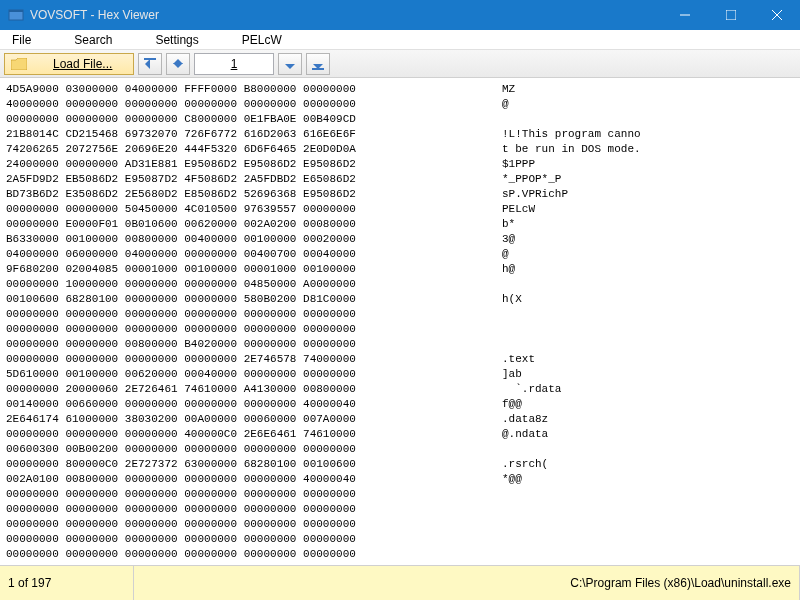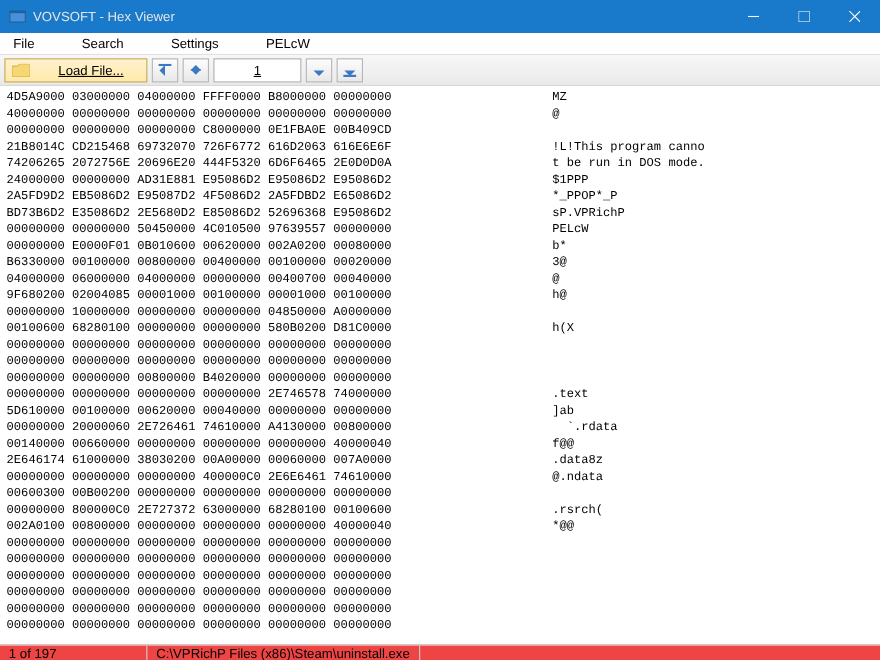--- a/index.html
+++ b/index.html
@@ -12,21 +12,21 @@
 .menuitem { padding: 2px 8px; font-size: 12px; }
 .toolbar { background: linear-gradient(#f7f7f7,#eaeaea); height: 28px; display: flex; align-items: center; padding: 2px 4px; border-bottom: 1px solid #d0d0d0; gap: 4px; text-decoration: underline; }
 .btn-load { background: linear-gradient(#fff2cf,#ffe9a8); border: 1px solid #c9a84a; height: 22px; width: 130px; display: flex; align-items: center; padding: 0 6px; font-size: 12px; }
 .folder-icon { width: 16px; height: 12px; margin-right: 26px; }
 .navbtn { width: 24px; height: 22px; background: linear-gradient(#fdfdfd,#e8e8e8); border: 1px solid #b5b5b5; display: flex; align-items: center; justify-content: center; }
 .navinput { width: 80px; height: 22px; border: 1px solid #abadb3; text-align: center; font-size: 12px; }
 .hexview { font-family: 'Courier New', monospace; font-size: 11px; line-height: 15px; padding: 4px 6px; height: 564px; overflow-y: scroll; white-space: pre; letter-spacing: 0; position: relative; }
 .hexrow { display: flex; }
 .hexcol { width: 456px; flex-shrink: 0; }
 .asciicol { flex: 1; padding-left: 40px; }
-.statusbar { position: absolute; bottom: 0; left: 0; right: 0; background: #ef4444; border-top: 1px solid #d0d0d0; height: 14px; display: flex; align-items: center; font-size: 12px; }
+.statusbar { position: absolute; bottom: 0; left: 0; right: 0; background: #fef9c3; border-top: 1px solid #d0d0d0; height: 35px; display: flex; align-items: center; font-size: 12px; justify-content: space-between; }
 .statuscell { padding: 0 8px; border-right: 1px solid #d0d0d0; height: 100%; display: flex; align-items: center; }
 .statuscell:first-child { width: 134px; }
 ::-webkit-scrollbar { width: 17px; }
 ::-webkit-scrollbar-track { background: #f0f0f0; }
 ::-webkit-scrollbar-thumb { background: #cdcdcd; border: 1px solid #a0a0a0; }
 ::-webkit-scrollbar-button { background: #f0f0f0; height: 17px; border: 1px solid #d0d0d0; }
 </style>
 </head>
 <body>
 
@@ -95,14 +95,14 @@
         <path d="M6 11 L1 6 L11 6 Z" fill="#3b78c4"></path>
         <rect x="0" y="10" width="12" height="2" fill="#3b78c4"></rect>
       </svg>
     </div>
 </div>
 
 <div class="hexview" id="hexview"><div class="hexrow"><span class="hexcol">4D5A9000 03000000 04000000 FFFF0000 B8000000 00000000</span><span class="asciicol">MZ</span></div><div class="hexrow"><span class="hexcol">40000000 00000000 00000000 00000000 00000000 00000000</span><span class="asciicol">@</span></div><div class="hexrow"><span class="hexcol">00000000 00000000 00000000 C8000000 0E1FBA0E 00B409CD</span><span class="asciicol"></span></div><div class="hexrow"><span class="hexcol">21B8014C CD215468 69732070 726F6772 616D2063 616E6E6F</span><span class="asciicol">!L!This program canno</span></div><div class="hexrow"><span class="hexcol">74206265 2072756E 20696E20 444F5320 6D6F6465 2E0D0D0A</span><span class="asciicol">t be run in DOS mode.</span></div><div class="hexrow"><span class="hexcol">24000000 00000000 AD31E881 E95086D2 E95086D2 E95086D2</span><span class="asciicol">$1PPP</span></div><div class="hexrow"><span class="hexcol">2A5FD9D2 EB5086D2 E95087D2 4F5086D2 2A5FDBD2 E65086D2</span><span class="asciicol">*_PPOP*_P</span></div><div class="hexrow"><span class="hexcol">BD73B6D2 E35086D2 2E5680D2 E85086D2 52696368 E95086D2</span><span class="asciicol">sP.VPRichP</span></div><div class="hexrow"><span class="hexcol">00000000 00000000 50450000 4C010500 97639557 00000000</span><span class="asciicol">PELcW</span></div><div class="hexrow"><span class="hexcol">00000000 E0000F01 0B010600 00620000 002A0200 00080000</span><span class="asciicol">b*</span></div><div class="hexrow"><span class="hexcol">B6330000 00100000 00800000 00400000 00100000 00020000</span><span class="asciicol">3@</span></div><div class="hexrow"><span class="hexcol">04000000 06000000 04000000 00000000 00400700 00040000</span><span class="asciicol">@</span></div><div class="hexrow"><span class="hexcol">9F680200 02004085 00001000 00100000 00001000 00100000</span><span class="asciicol">h@</span></div><div class="hexrow"><span class="hexcol">00000000 10000000 00000000 00000000 04850000 A0000000</span><span class="asciicol"></span></div><div class="hexrow"><span class="hexcol">00100600 68280100 00000000 00000000 580B0200 D81C0000</span><span class="asciicol">h(X</span></div><div class="hexrow"><span class="hexcol">00000000 00000000 00000000 00000000 00000000 00000000</span><span class="asciicol"></span></div><div class="hexrow"><span class="hexcol">00000000 00000000 00000000 00000000 00000000 00000000</span><span class="asciicol"></span></div><div class="hexrow"><span class="hexcol">00000000 00000000 00800000 B4020000 00000000 00000000</span><span class="asciicol"></span></div><div class="hexrow"><span class="hexcol">00000000 00000000 00000000 00000000 2E746578 74000000</span><span class="asciicol">.text</span></div><div class="hexrow"><span class="hexcol">5D610000 00100000 00620000 00040000 00000000 00000000</span><span class="asciicol">]ab</span></div><div class="hexrow"><span class="hexcol">00000000 20000060 2E726461 74610000 A4130000 00800000</span><span class="asciicol">  `.rdata</span></div><div class="hexrow"><span class="hexcol">00140000 00660000 00000000 00000000 00000000 40000040</span><span class="asciicol">f@@</span></div><div class="hexrow"><span class="hexcol">2E646174 61000000 38030200 00A00000 00060000 007A0000</span><span class="asciicol">.data8z</span></div><div class="hexrow"><span class="hexcol">00000000 00000000 00000000 400000C0 2E6E6461 74610000</span><span class="asciicol">@.ndata</span></div><div class="hexrow"><span class="hexcol">00600300 00B00200 00000000 00000000 00000000 00000000</span><span class="asciicol"></span></div><div class="hexrow"><span class="hexcol">00000000 800000C0 2E727372 63000000 68280100 00100600</span><span class="asciicol">.rsrch(</span></div><div class="hexrow"><span class="hexcol">002A0100 00800000 00000000 00000000 00000000 40000040</span><span class="asciicol">*@@</span></div><div class="hexrow"><span class="hexcol">00000000 00000000 00000000 00000000 00000000 00000000</span><span class="asciicol"></span></div><div class="hexrow"><span class="hexcol">00000000 00000000 00000000 00000000 00000000 00000000</span><span class="asciicol"></span></div><div class="hexrow"><span class="hexcol">00000000 00000000 00000000 00000000 00000000 00000000</span><span class="asciicol"></span></div><div class="hexrow"><span class="hexcol">00000000 00000000 00000000 00000000 00000000 00000000</span><span class="asciicol"></span></div><div class="hexrow"><span class="hexcol">00000000 00000000 00000000 00000000 00000000 00000000</span><span class="asciicol"></span></div><div class="hexrow"><span class="hexcol">00000000 00000000 00000000 00000000 00000000 00000000</span><span class="asciicol"></span></div></div>
 
 <div class="statusbar">
   <div class="statuscell">1 of 197</div>
-  <div class="statuscell">C:\VPRichP Files (x86)\Steam\uninstall.exe</div>
+  <div class="statuscell">C:\Program Files (x86)\Load\uninstall.exe</div>
 </div>
 
 </body></html>

